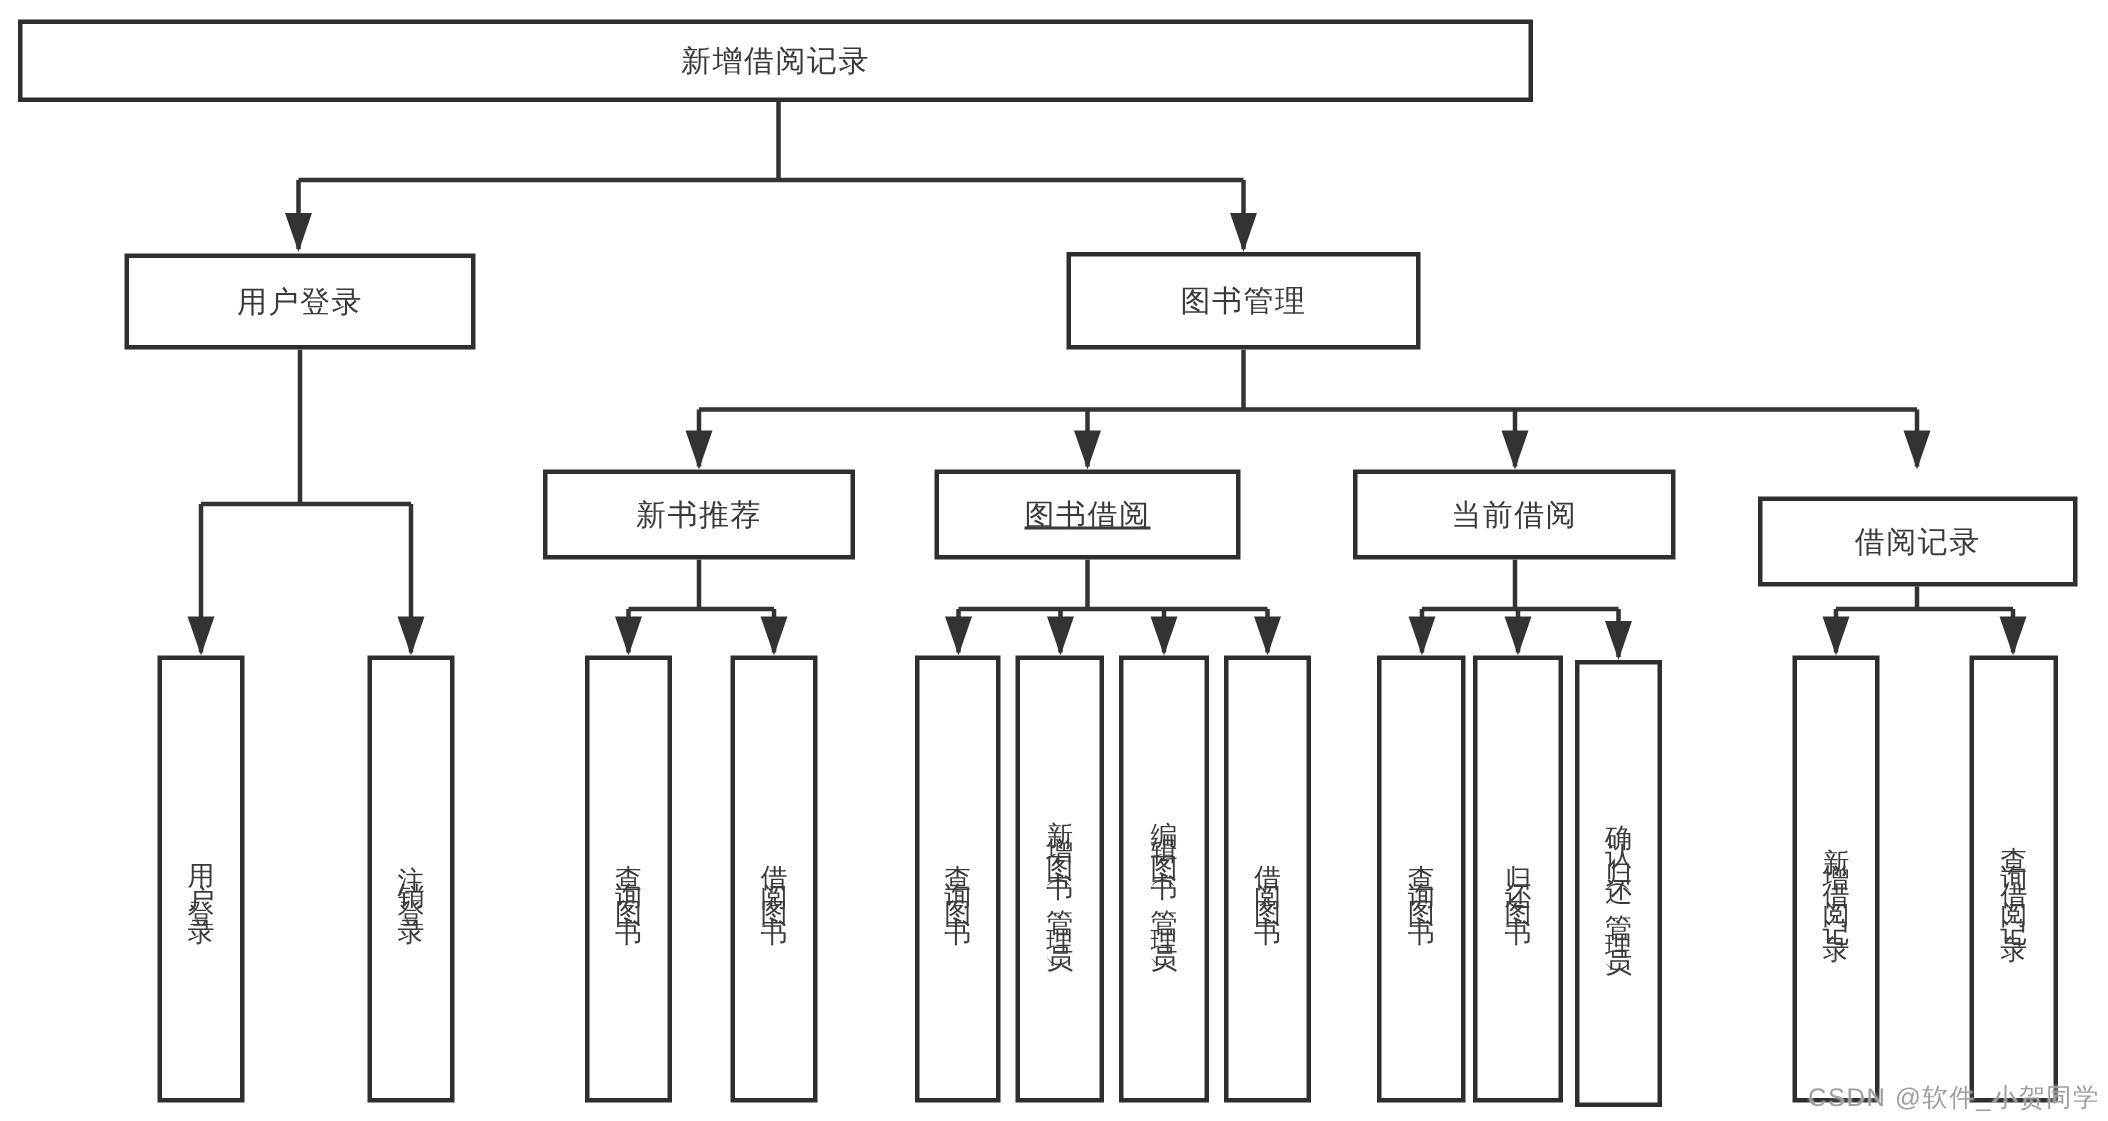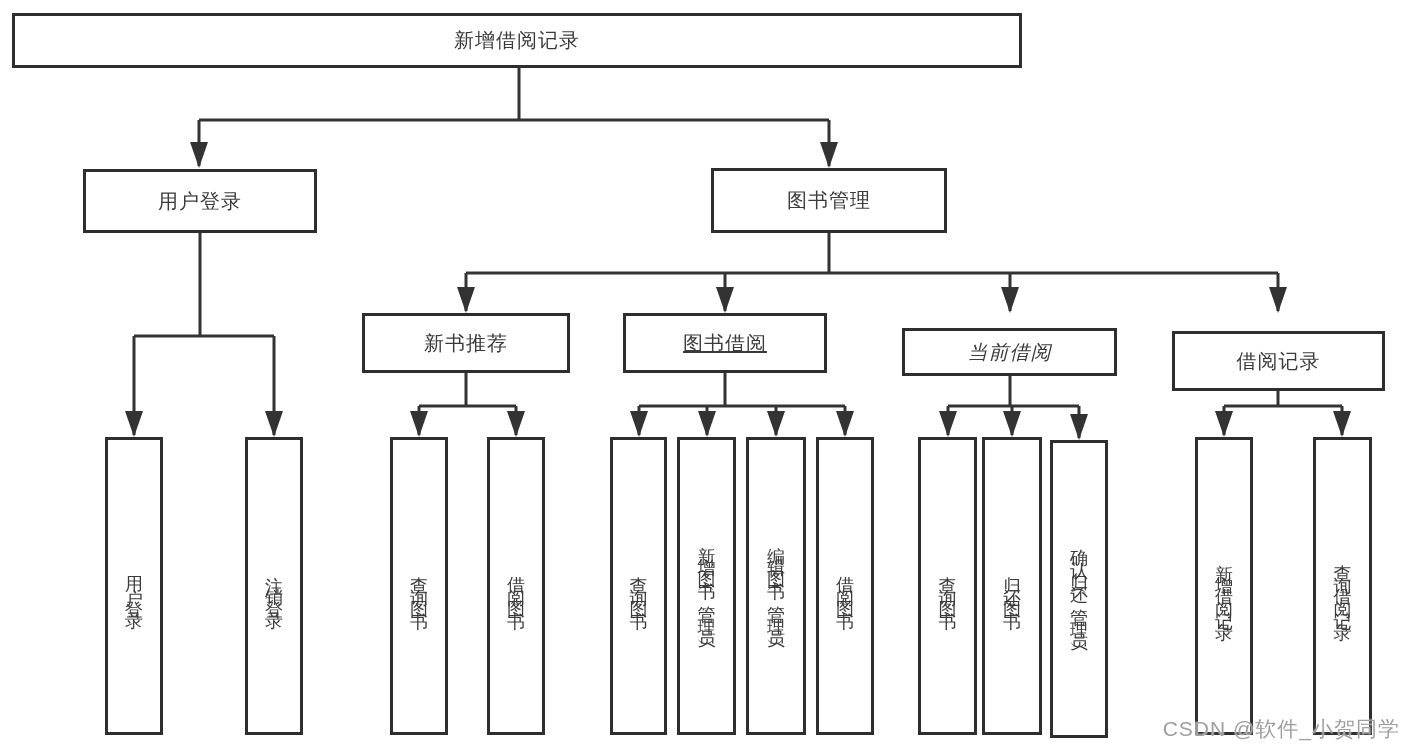--- a/index.html
+++ b/index.html
@@ -32,21 +32,21 @@
     writing-mode: vertical-rl;
     font-size: 18px;
     line-height: 1;
     letter-spacing: 12px;
     white-space: nowrap;
   }
   .watermark {
     position: absolute;
     right: 5px;
     bottom: 4px;
-    font-size: 21px;
+    font-size: 17px;
     color: #9e9e9e;
     letter-spacing: 1px;
     text-shadow: 0 0 2px #ffffff;
     pointer-events: none;
   }
 </style>
 </head>
 <body>
 
 <div id="diagram">
@@ -108,21 +108,21 @@
   <div class="box h" style="left:711px; top:168px; width:236px; height:65px;">
     <span>图书管理</span>
   </div>
 
   <div class="box h" style="left:362px; top:313px; width:208px; height:60px;">
     <span>新书推荐</span>
   </div>
   <div class="box h" style="left:623px; top:313px; width:204px; height:60px;text-decoration:underline;">
     <span>图书借阅</span>
   </div>
-  <div class="box h" style="left:902px; top:328px; width:215px; height:48px;font-style:italic;">
+  <div class="box h" style="left:902px; top:313px; width:215px; height:60px;">
     <span>当前借阅</span>
   </div>
   <div class="box h" style="left:1172px; top:331px; width:213px; height:60px;">
     <span>借阅记录</span>
   </div>
 
   <div class="box v" style="left:105px; top:437px; width:58px; height:298px;">
     <span>用户登录</span>
   </div>
   <div class="box v" style="left:245px; top:437px; width:58px; height:298px;">

